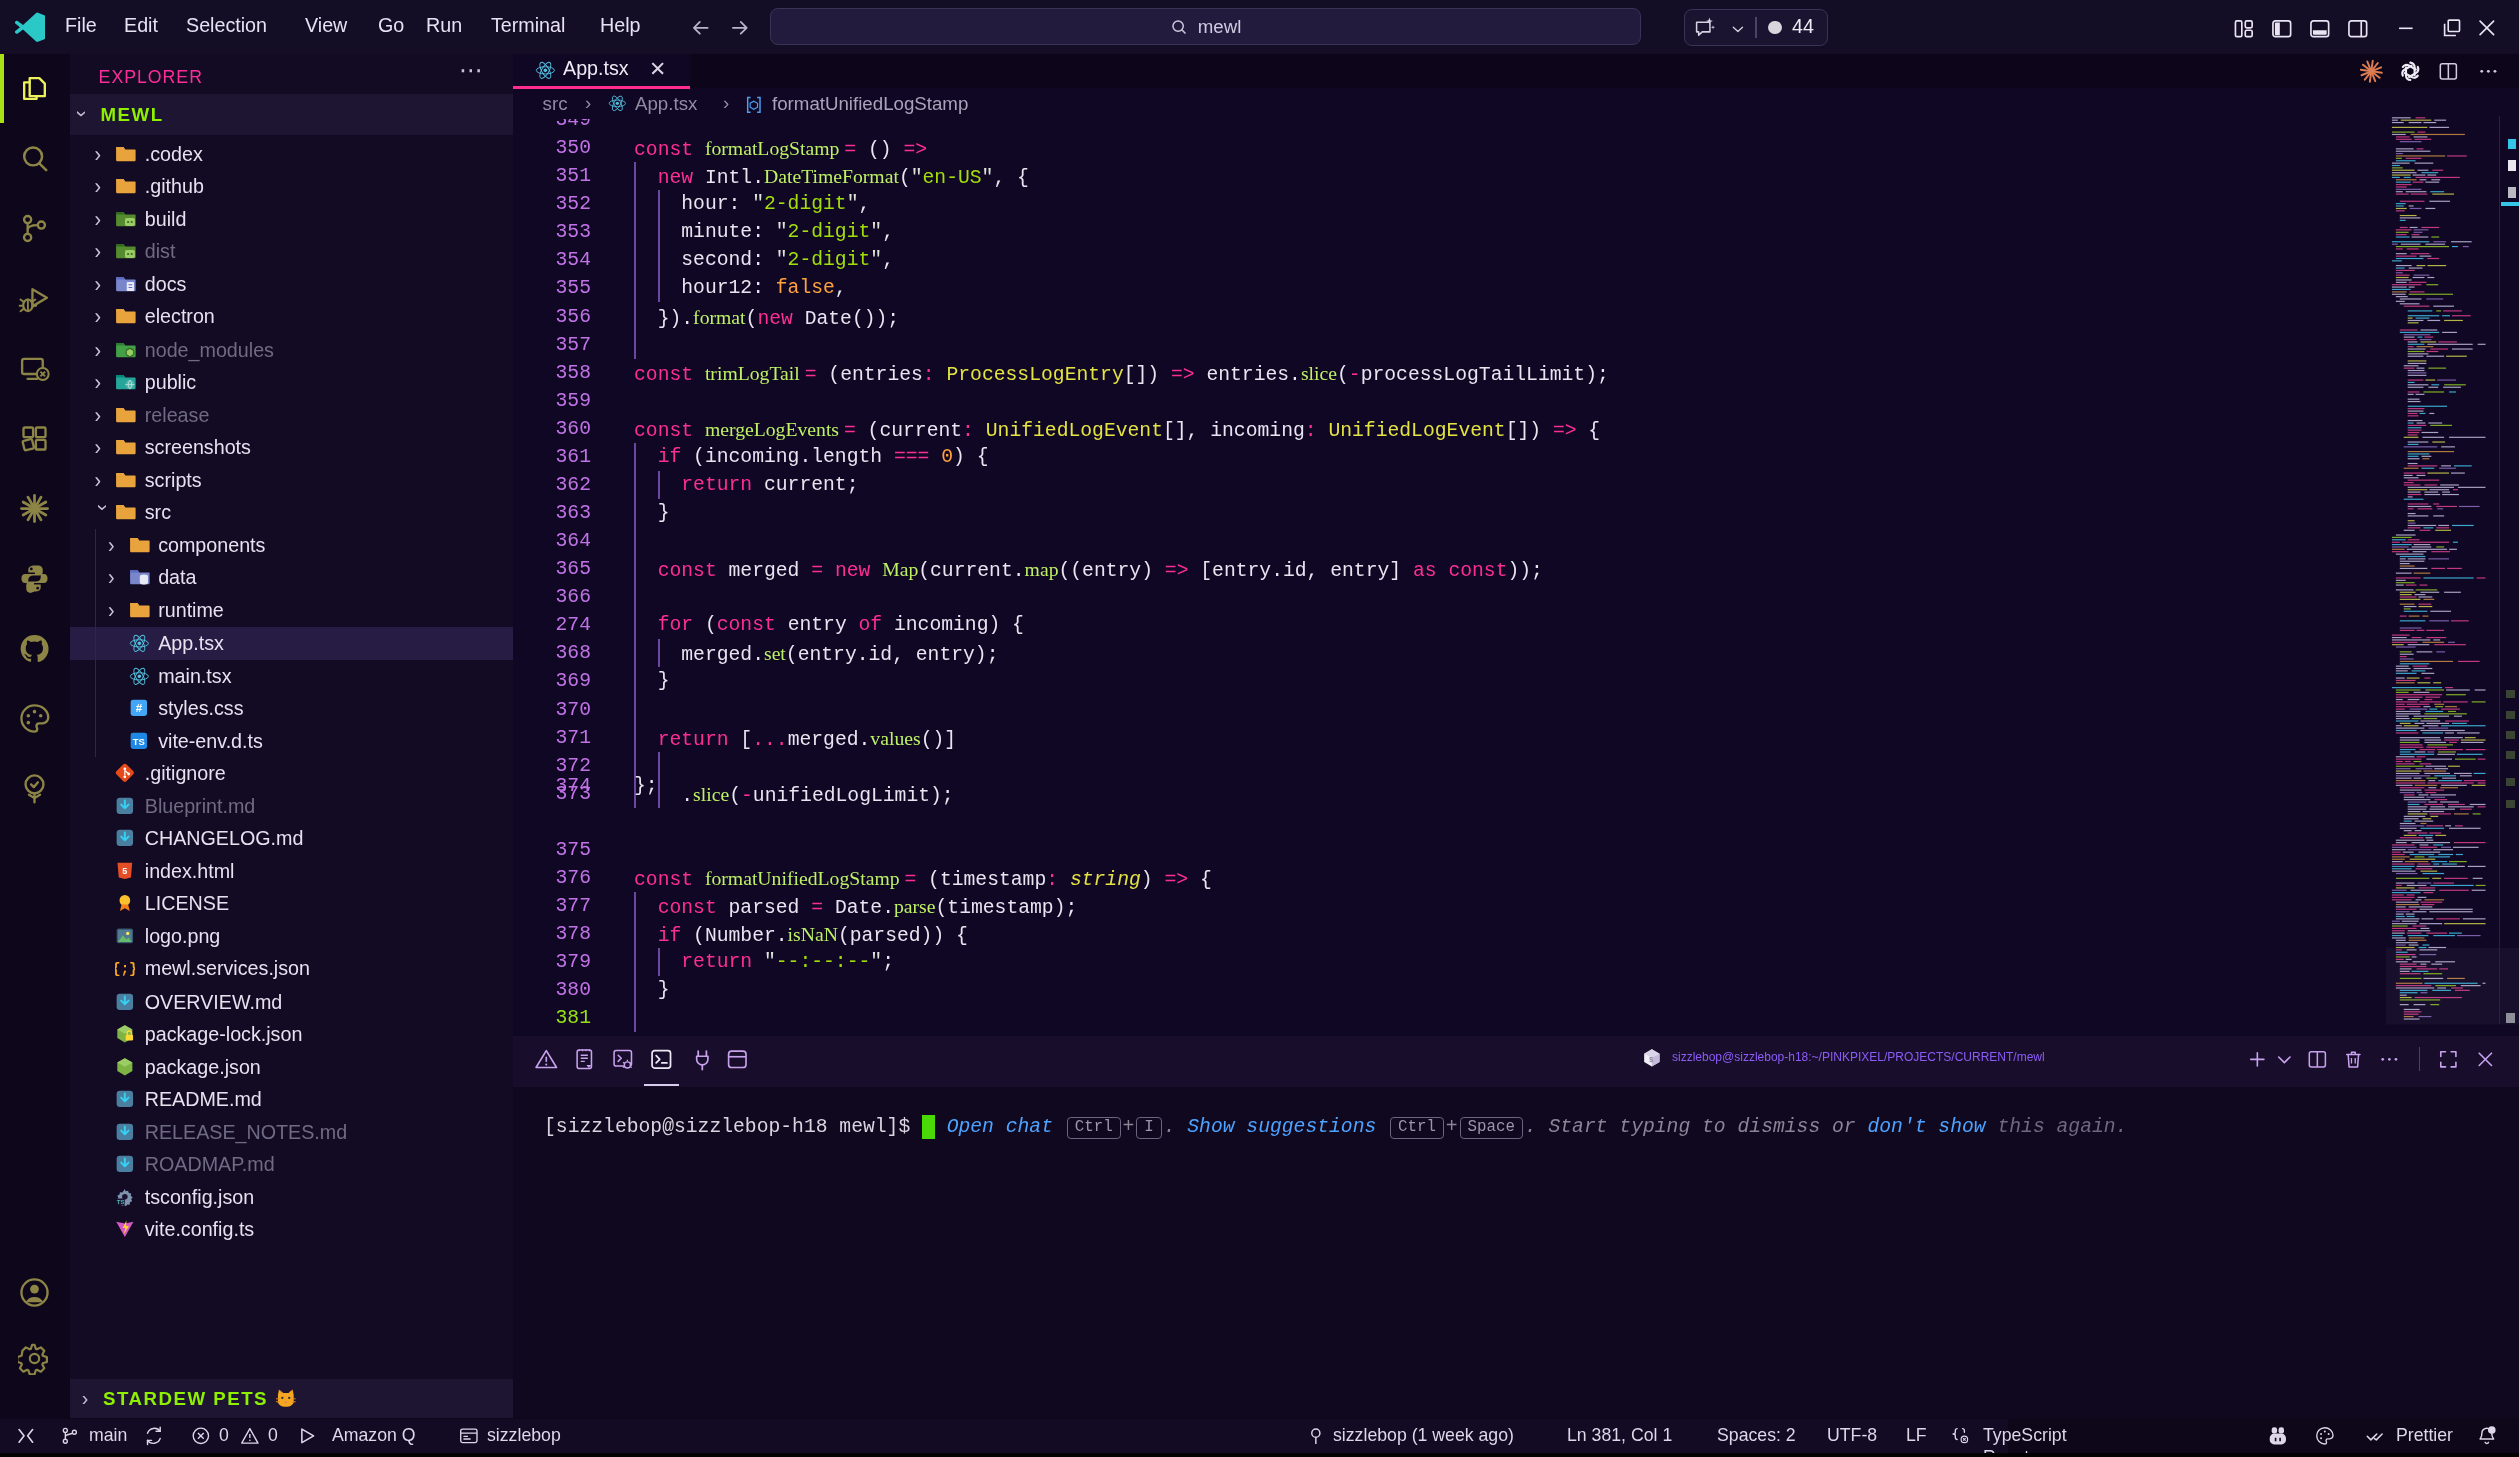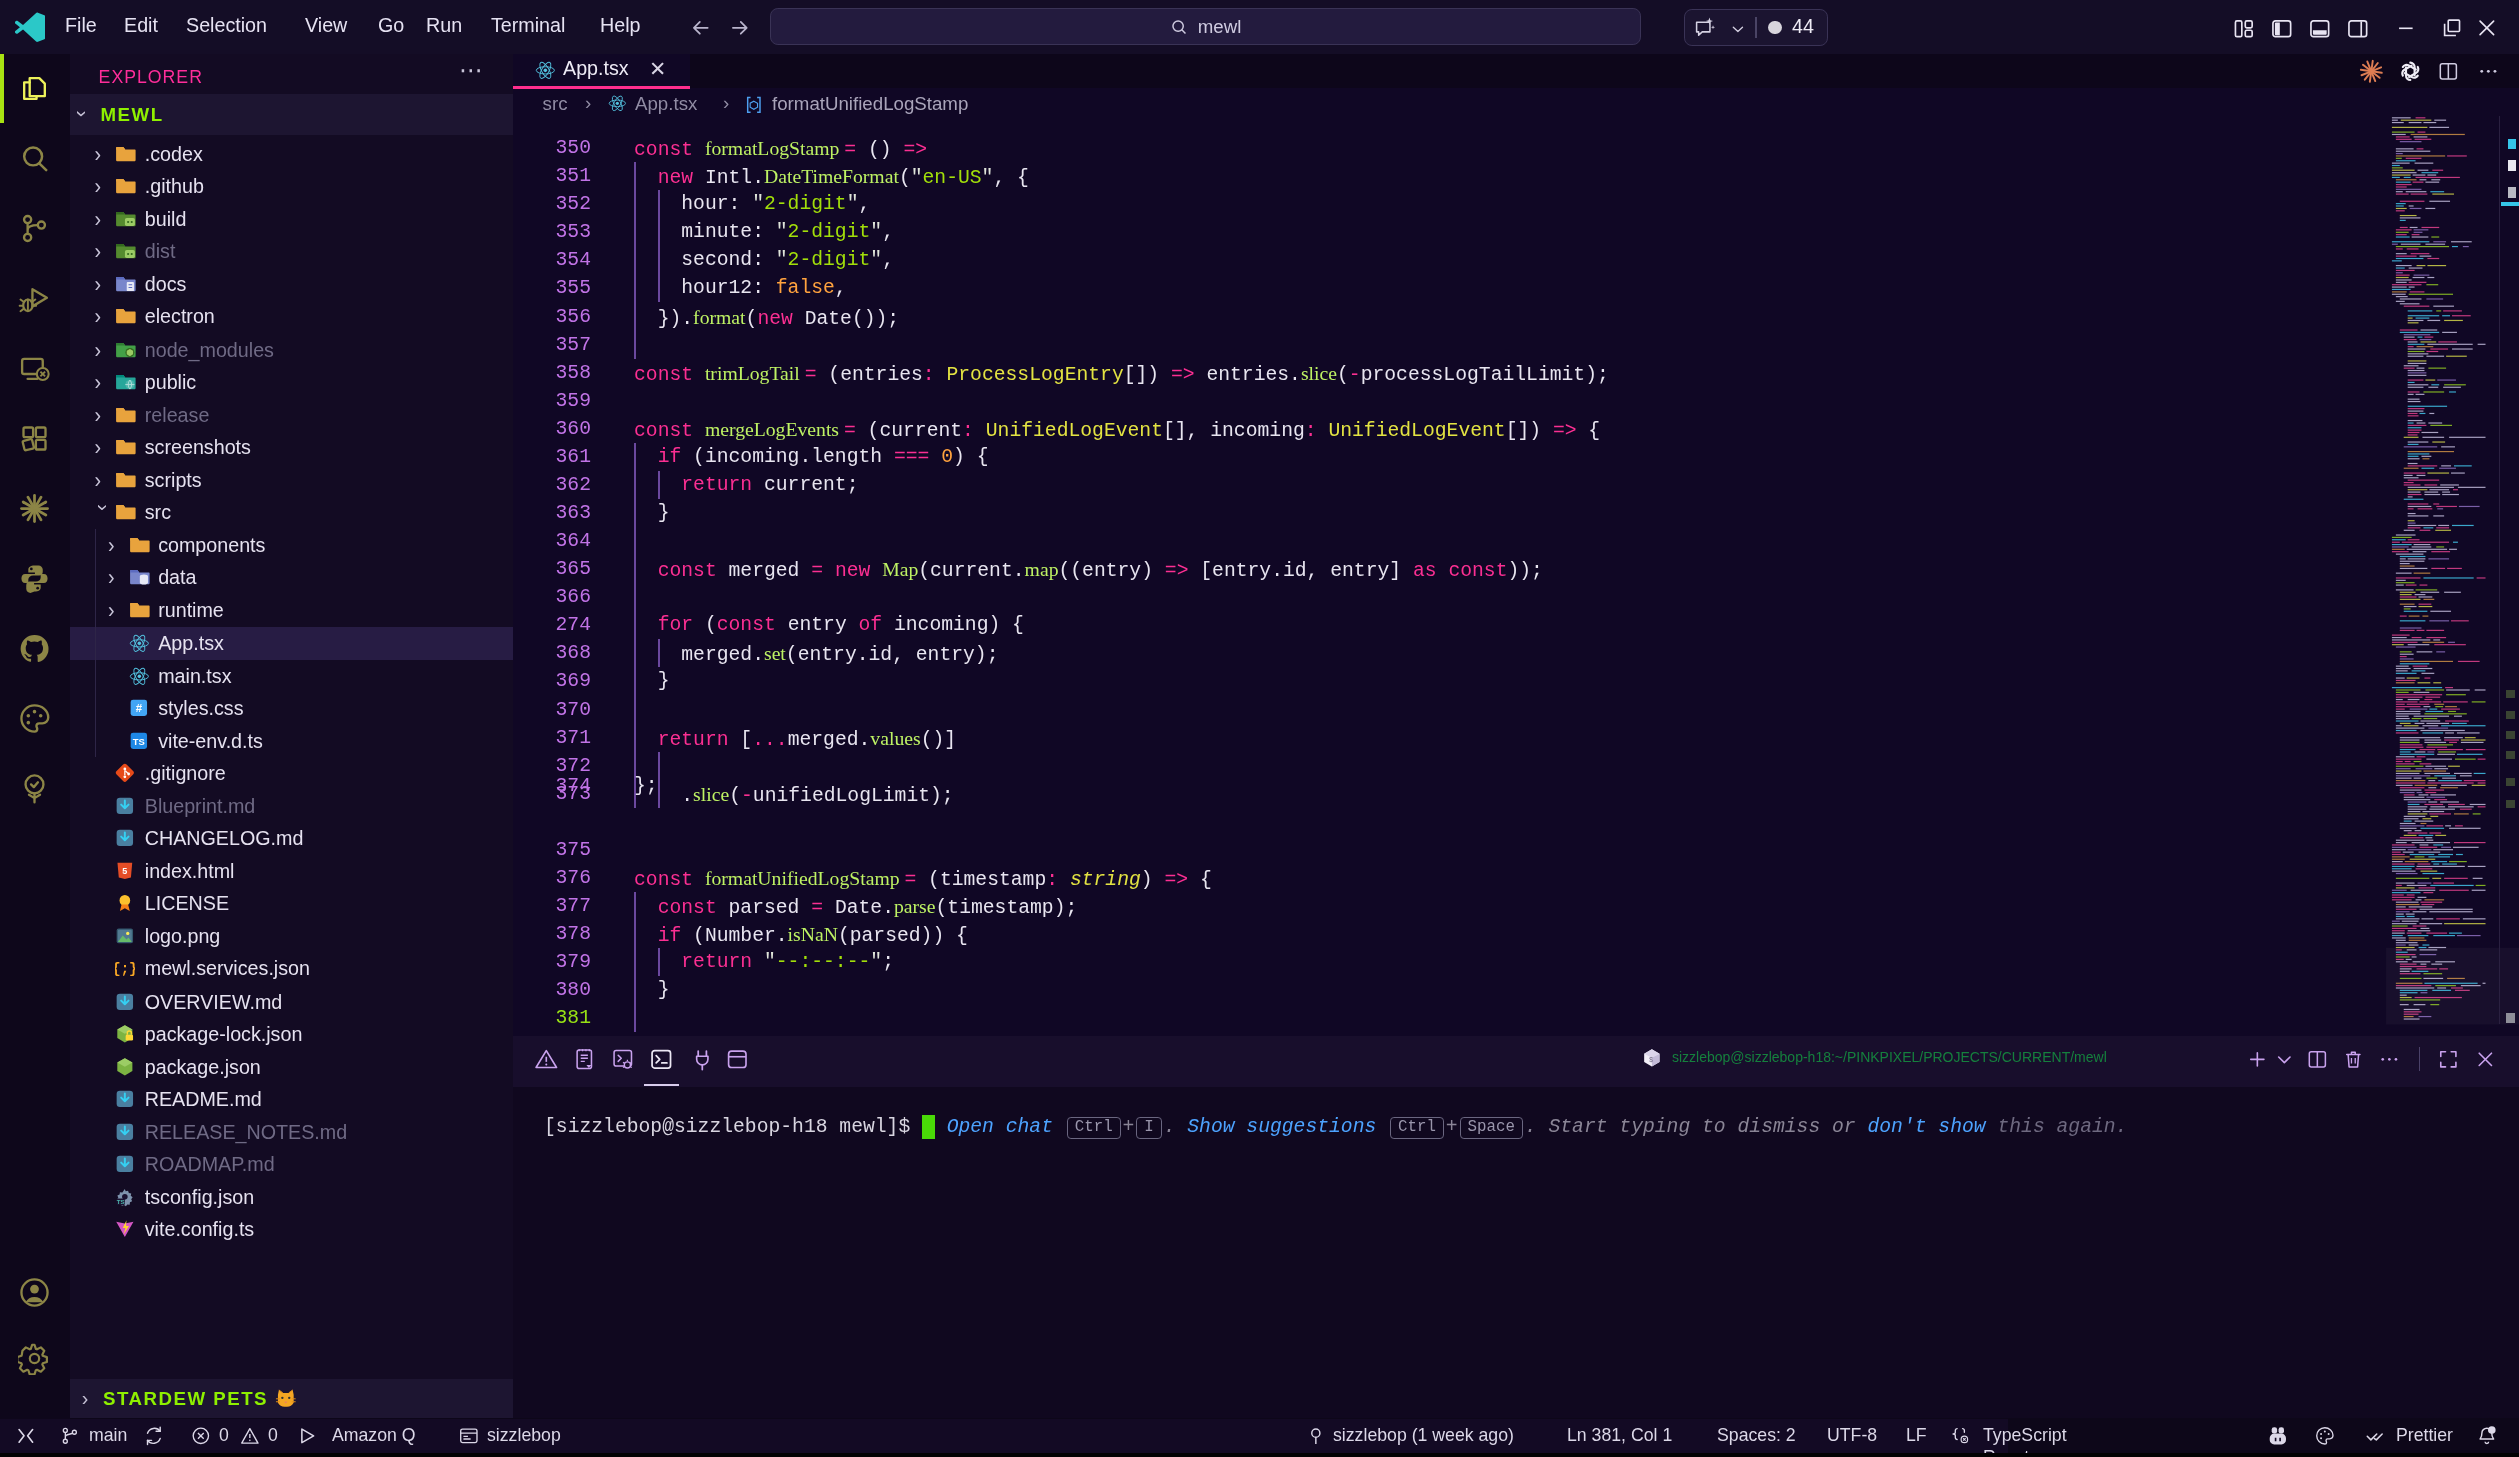--- a/index.html
+++ b/index.html
@@ -1,18 +1,18 @@
 <!DOCTYPE html>
 <html><head><meta charset="utf-8"><style>
 * { margin:0; padding:0; box-sizing:border-box; }
 html,body { width:2520px; height:1458px; overflow:hidden; background:#000; }
 #root { position:relative; width:2520px; height:1458px; font-family:"Liberation Sans",sans-serif; background:#0D0719; }
 .abs { position:absolute; }
 .sfont { font-size:17.7px; color:#DCD8E8; line-height:21.7px; }
-.pfont { font-size:14px; color:#15803d; line-height:21.7px; }
+.pfont { font-size:12px; color:#8b5cf6; line-height:21.7px; }
 
 #titlebar { position:absolute; left:0; top:0; width:2520px; height:54px; background:#140D26; }
 .menu { position:absolute; top:13.8px; font-size:19.7px; color:#E6E2F2; }
 .pill { position:absolute; border:1px solid #3A3356; border-radius:7.9px; background:#1B1430; }
 #searchbox { position:absolute; left:770px; top:7.9px; width:871px; height:37px; background:#231B3E; border:1px solid #3A3356; border-radius:7.9px; text-align:center; color:#CFCBE0; font-size:18.7px; line-height:35px; }
 
 #abar { position:absolute; left:0; top:54px; width:70px; height:1399px; background:#0E071B; }
 .abicon { position:absolute; left:17.7px; }
 .abactive { position:absolute; left:0; top:0; width:3.9px; height:69px; background:#A8E212; }
 
@@ -588,20 +588,21 @@
             <circle cx="8.5" cy="11" r="1.2" fill="#333"></circle>
             <circle cx="15.5" cy="11" r="1.2" fill="#333"></circle>
             <path d="M10.5 15h3l-1.5 1.5z" fill="#E57373"></path>
             <path d="M2 12h4M2 15h4M18 12h4M18 15h4" stroke="#E08E1B" stroke-width="1"></path>
           </svg></span>
       </div>
   </div>
 
   <div id="editor"></div>
   <div id="codewrap">
+    <div class="cl" style="top:106px"><span class="ln">349</span></div>
 <div class="cl" style="top:134px"><span class="ln">350</span><span class="ct"><span class="k">const </span><span class="f">formatLogStamp </span><span class="k">= </span><span class="w">() </span><span class="k">=&gt;</span></span></div>
 <div class="cl" style="top:162px"><span class="ln">351</span><span class="ct"><span class="w">  </span><span class="k">new </span><span class="w">Intl.</span><span class="f">DateTimeFormat</span><span class="w">(</span><span class="q">"</span><span class="s">en-US</span><span class="q">"</span><span class="w">, {</span></span></div>
 <div class="cl" style="top:190px"><span class="ln">352</span><span class="ct"><span class="w">    hour: </span><span class="q">"</span><span class="s">2-digit</span><span class="q">"</span><span class="w">,</span></span></div>
 <div class="cl" style="top:218px"><span class="ln">353</span><span class="ct"><span class="w">    minute: </span><span class="q">"</span><span class="s">2-digit</span><span class="q">"</span><span class="w">,</span></span></div>
 <div class="cl" style="top:246px"><span class="ln">354</span><span class="ct"><span class="w">    second: </span><span class="q">"</span><span class="s">2-digit</span><span class="q">"</span><span class="w">,</span></span></div>
 <div class="cl" style="top:274px"><span class="ln">355</span><span class="ct"><span class="w">    hour12: </span><span class="n">false</span><span class="w">,</span></span></div>
 <div class="cl" style="top:303px"><span class="ln">356</span><span class="ct"><span class="w">  }).</span><span class="f">format</span><span class="w">(</span><span class="k">new </span><span class="w">Date</span><span class="w">());</span></span></div>
 <div class="cl" style="top:331px"><span class="ln">357</span><span class="ct"></span></div>
 <div class="cl" style="top:359px"><span class="ln">358</span><span class="ct"><span class="k">const </span><span class="f">trimLogTail </span><span class="k">= </span><span class="w">(entries</span><span class="k">:</span><span class="w"> </span><span class="t">ProcessLogEntry</span><span class="w">[]) </span><span class="k">=&gt; </span><span class="w">entries.</span><span class="f">slice</span><span class="w">(</span><span class="k">-</span><span class="w">processLogTailLimit);</span></span></div>
 <div class="cl" style="top:387px"><span class="ln">359</span><span class="ct"></span></div>

